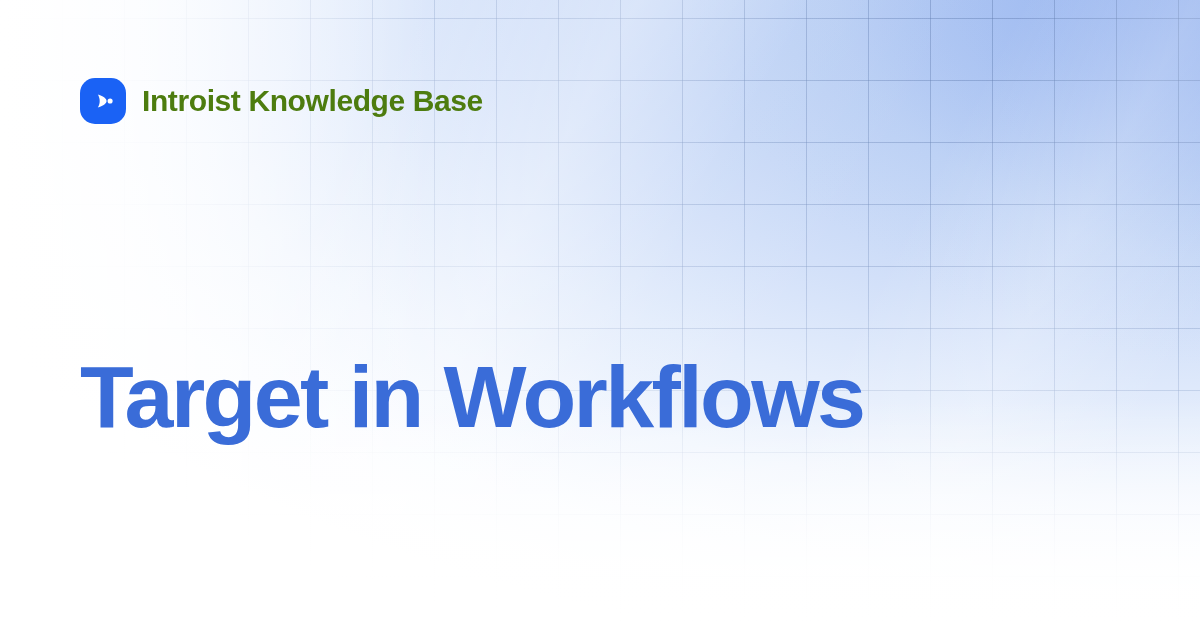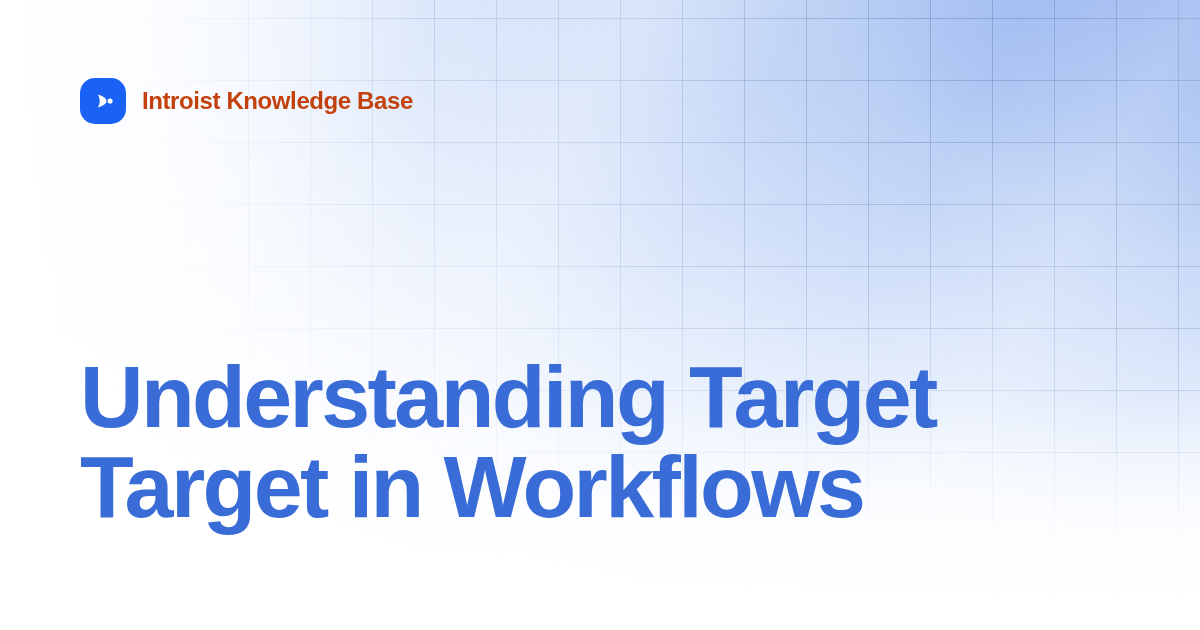--- a/index.html
+++ b/index.html
@@ -150,24 +150,24 @@
     background: #1a62f5;
     display: flex;
     align-items: center;
     justify-content: center;
     flex: none;
   }
 
   .brand-logo svg { display: block; }
 
   .brand-name {
-    font-size: 24px;
+    font-size: 30px;
     font-weight: 700;
     letter-spacing: -0.4px;
-    color: #c2410c;
+    color: #4d7c0f;
     white-space: nowrap;
   }
 
   
   .headline {
     position: absolute;
     left: 80px;
     top: 352px;
     width: 1010px;
     font-size: 88px;
@@ -207,18 +207,17 @@
                    C 16.6 15.3 13.6 17.6 8.2 19.5
                    C 9.8 17.5 10.6 15.3 10.6 13.0
                    C 10.6 10.7 9.8 8.5 8.2 6.5 Z" fill="#ffffff"></path>
           <circle cx="20.1" cy="13.0" r="2.55" fill="#ffffff"></circle>
         </svg>
       </div>
       <div class="brand-name">Introist Knowledge Base</div>
     </div>
 
     <h1 class="headline">
-      <span class="headline-line">Understanding Target</span>
       <span class="headline-line">Target in Workflows</span>
     </h1>
 
   </div>
 </div>
 
 </body></html>

